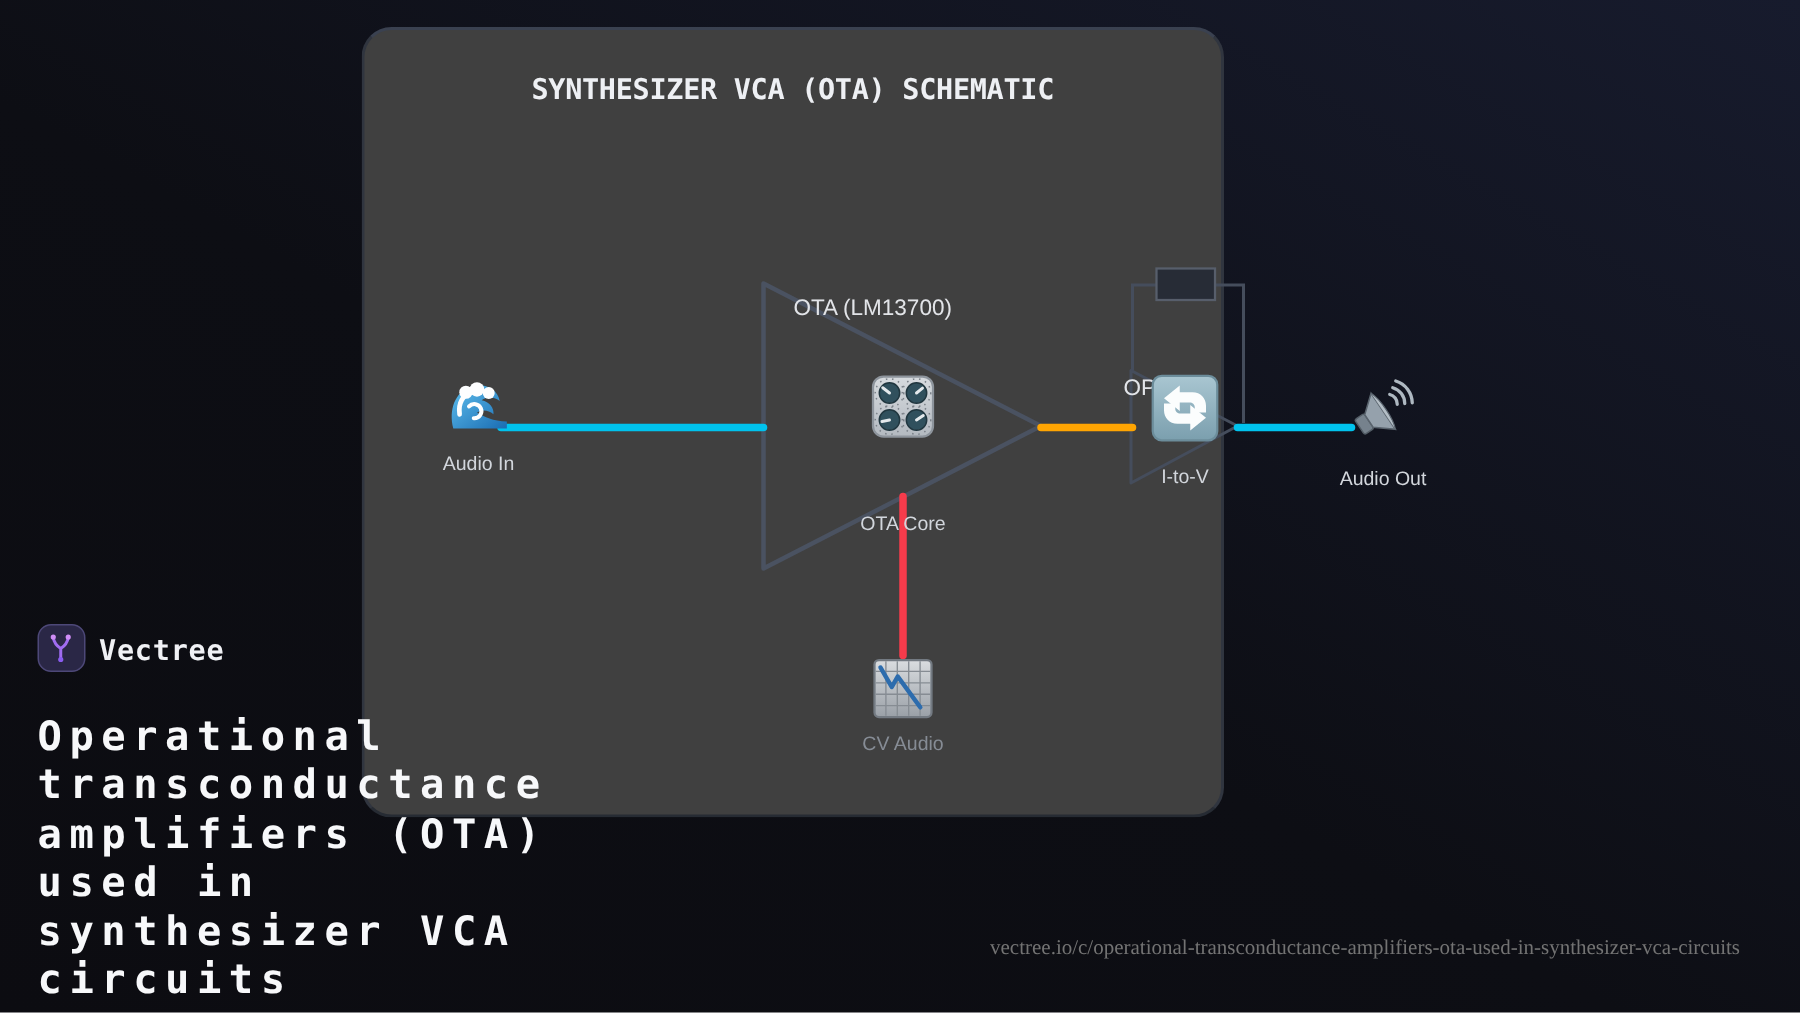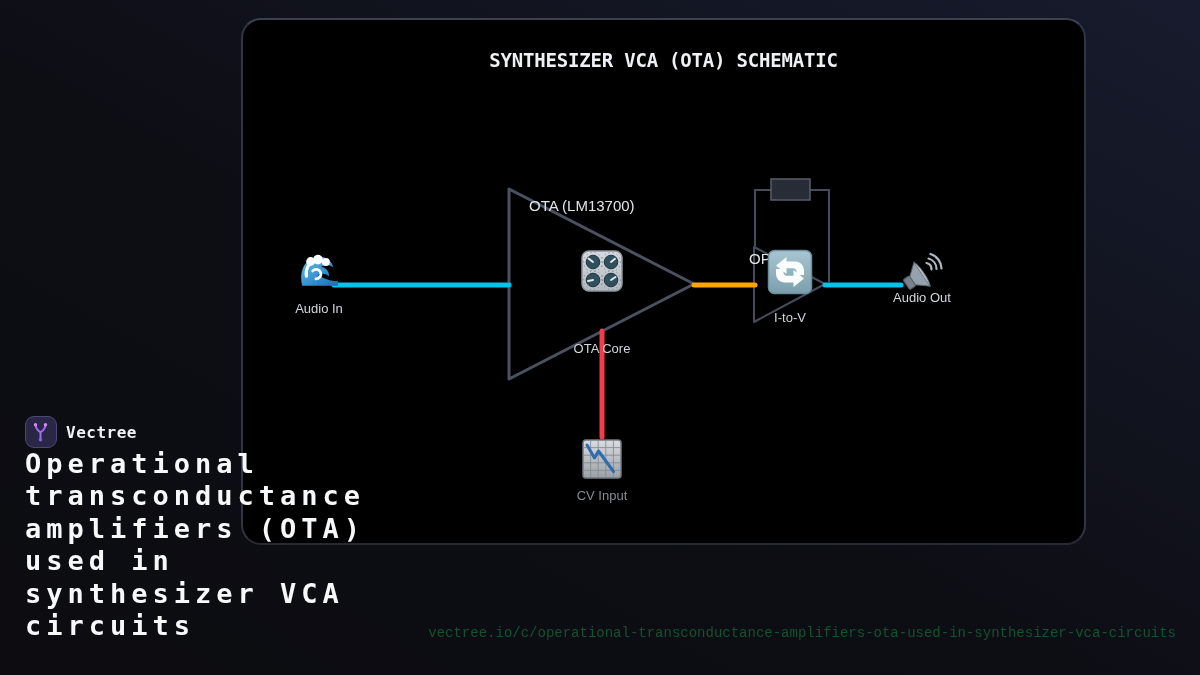--- a/index.html
+++ b/index.html
@@ -5,22 +5,22 @@
   * { margin: 0; padding: 0; box-sizing: border-box; }
   html, body { width: 1200px; height: 675px; overflow: hidden; }
   body {
     position: relative;
     background: linear-gradient(to top right, #0c0c11 0%, #0d0e14 45%, #171b2d 100%);
     font-family: "Liberation Sans", "DejaVu Sans", sans-serif;
   }
   .card {
     position: absolute;
     left: 241px; top: 18px;
-    width: 845px; height: 527px;
-    background: #000000;
+    width: 575px; height: 527px;
+    background: #404040;
     border: 2.5px solid;
     border-color: #3a4150 #30353f #262b33 #30353f;
     border-radius: 20px;
   }
   .card-title {
     position: absolute;
     top: 29px; left: 0; width: 100%;
     text-align: center;
     font-family: "DejaVu Sans Mono", monospace;
     font-weight: bold;
@@ -52,43 +52,43 @@
     width: 32px; height: 32px;
     background: #2a2746;
     border: 1.5px solid #4d4878;
     border-radius: 9px;
   }
   .brand-name {
     position: absolute;
     left: 66px; top: 423px;
     font-family: "DejaVu Sans Mono", monospace;
     font-weight: bold;
-    font-size: 16px;
+    font-size: 19px;
     letter-spacing: 0.5px;
     color: #f0f1f5;
     text-align: right;
   }
   .headline {
     position: absolute;
-    left: 25px; top: 448px;
+    left: 25px; top: 476px;
     width: 400px;
     font-family: "DejaVu Sans Mono", monospace;
     font-weight: bold;
     font-size: 27px;
     line-height: 32.4px;
     letter-spacing: 5px;
     color: #f7f8fa;
     white-space: pre-line;
   }
   .footer-url {
     position: absolute;
-    right: 24px; top: 625px;
-    font-family: Liberation Mono, monospace;
+    right: 40px; top: 625px;
+    font-family: Liberation Serif, serif;
     font-size: 14px;
-    color: #14532d;
+    color: #737373;
   }
 </style>
 </head>
 <body>
 
 <div class="card">
 
   <div class="card-title">SYNTHESIZER VCA (OTA) SCHEMATIC</div>
 
   <svg class="schematic-svg" width="717" height="527" viewBox="0 0 717 527">
@@ -106,22 +106,22 @@
     <line x1="582" y1="265" x2="658" y2="265" stroke="#00c3ee" stroke-width="5" stroke-linecap="round"></line>
     <line x1="359" y1="311" x2="359" y2="417" stroke="#f63b4b" stroke-width="5" stroke-linecap="round"></line>
   </svg>
 
   <div class="anno" style="left:286px; top:177px;">OTA (LM13700)</div>
   <div class="anno" style="left:506px; top:230px;">OP-AMP</div>
 
   <div class="node-label" style="left:76px;  top:281px;">Audio In</div>
   <div class="node-label" style="left:359px; top:281px;margin-top:40px;">OTA Core</div>
   <div class="node-label" style="left:547px; top:290px;">I-to-V</div>
-  <div class="node-label" style="left:679px; top:270px;">Audio Out</div>
-  <div class="node-label dim" style="left:359px; top:468px;">CV Input</div>
+  <div class="node-label" style="left:679px; top:291px;">Audio Out</div>
+  <div class="node-label dim" style="left:359px; top:468px;">CV Audio</div>
 
   <div class="node-icon" style="left:55px; top:231px;">
     <svg width="42" height="42" viewBox="0 0 40 40">
       <defs>
         <linearGradient id="gw" x1="0" y1="0" x2="1" y2="1">
           <stop offset="0" stop-color="#5fc0ef"></stop>
             <stop offset="1" stop-color="#1a6cb2"></stop>
         </linearGradient>
       </defs>
       <path d="M4 33 C1 21 5 10 15 6.5 C24 3.5 32 8 33.5 15.5 C29 12.5 25 13 22 15 C27 16 30 20 29.5 24 C26 21 22 21 19 23 C24 25.5 29 28.5 38 28.5 L38 33 Z" fill="url(#gw)"></path>

